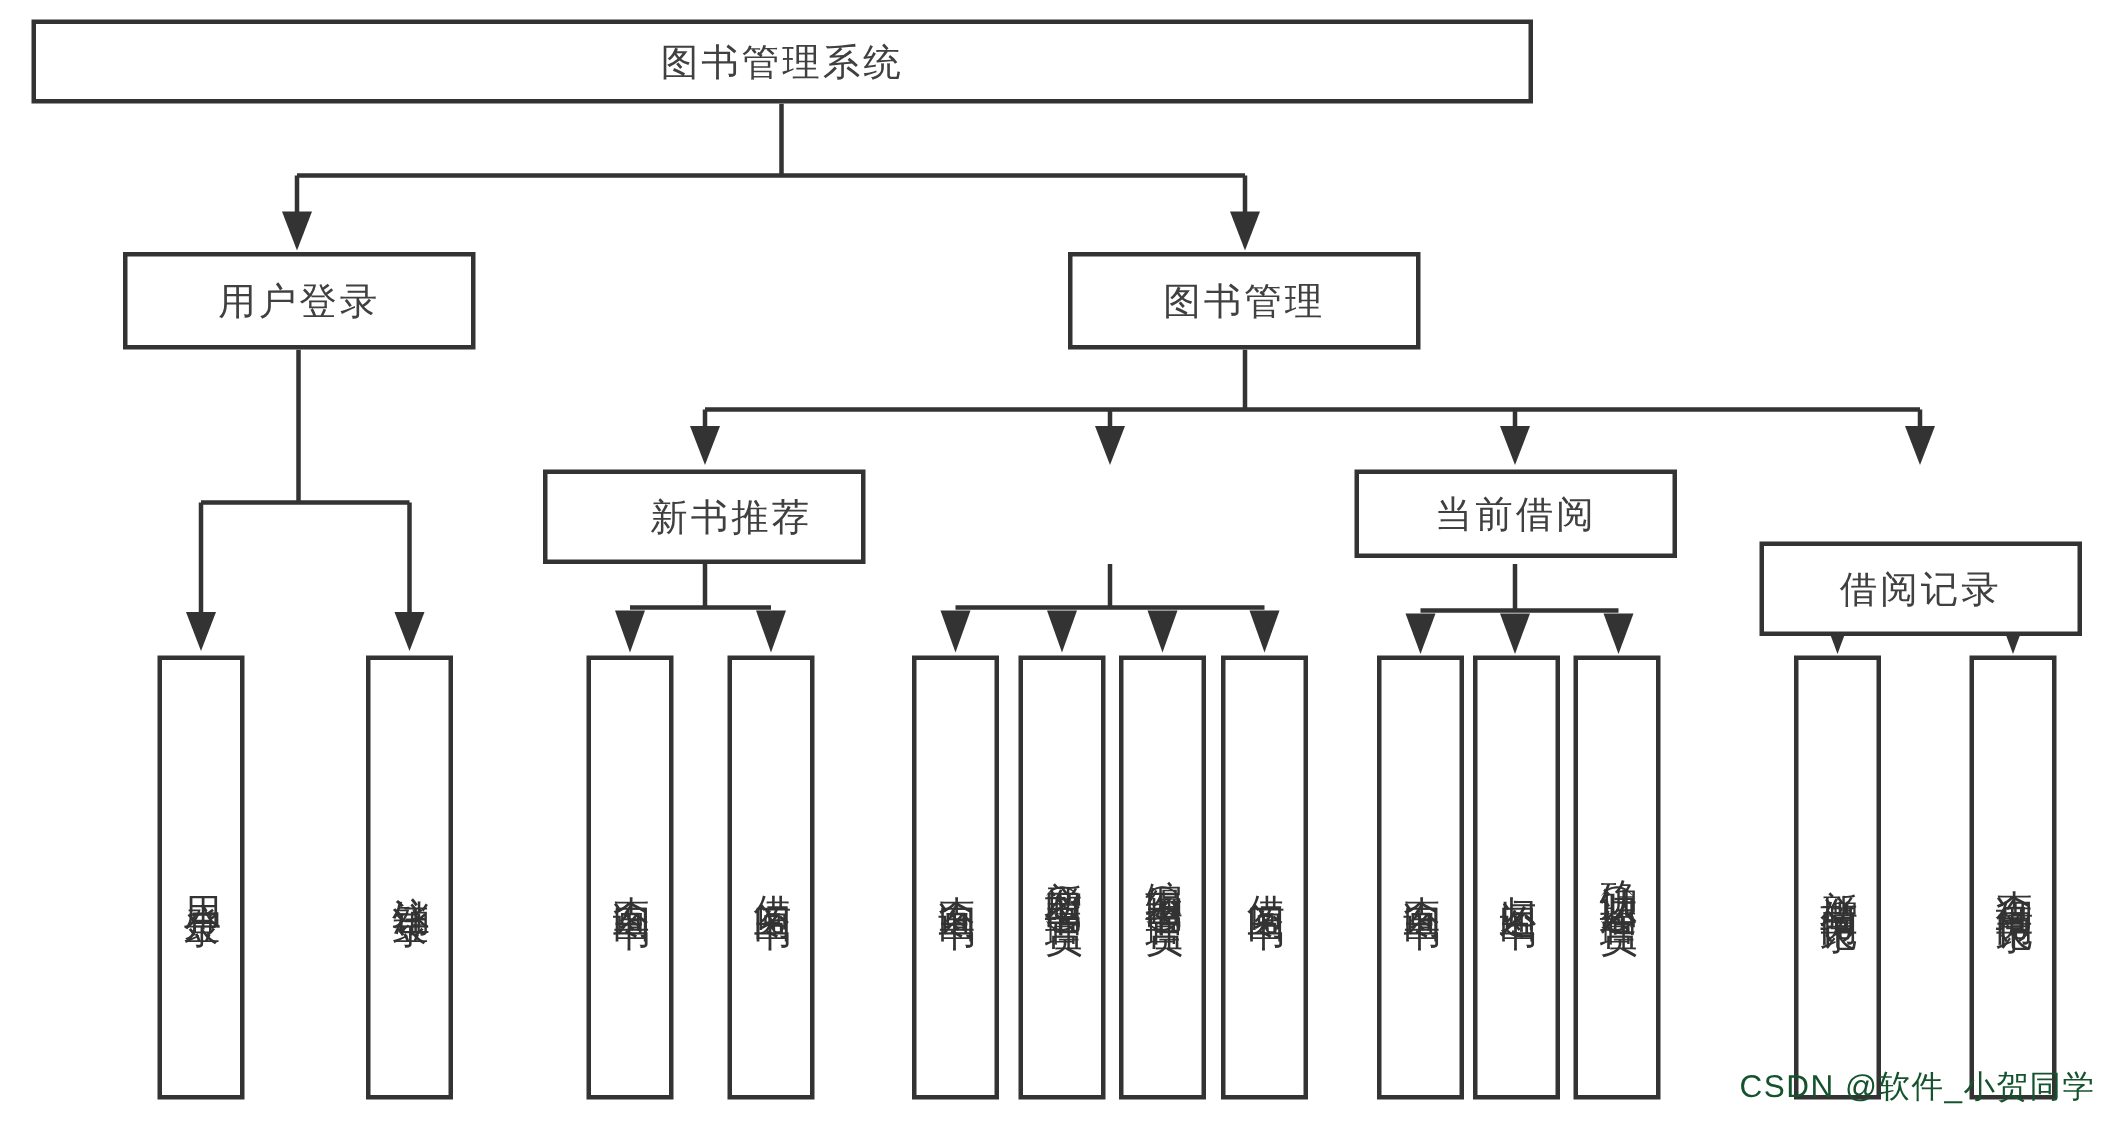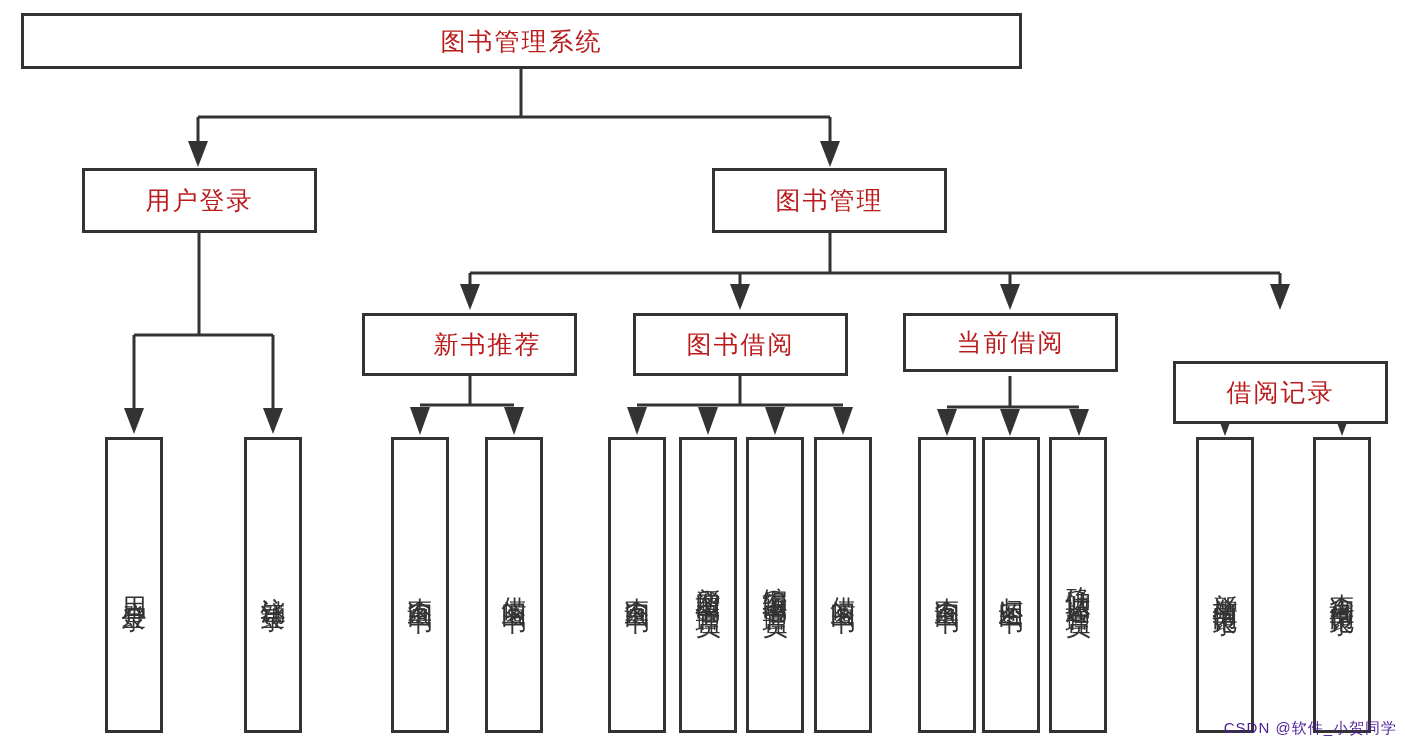--- a/index.html
+++ b/index.html
@@ -40,43 +40,43 @@
     border: 3px solid #333333;
     background: #ffffff;
     display: flex;
     align-items: center;
     justify-content: center;
     z-index: 2;
   }
   .hbox span {
     font-size: 25px;
     letter-spacing: 2px;
-    color: #b91c1c;
+    color: #404040;
     white-space: nowrap;
   }
   .vbox {
     top: 437px;
     width: 58px;
     height: 296px;
   }
   .vbox span {
     writing-mode: vertical-rl;
     text-orientation: mixed;
     font-size: 25px;
     letter-spacing: 4px;
     color: #333333;
     line-height: 1;
   }
   .watermark {
     position: absolute;
     right: 8px;
     bottom: 9px;
-    font-size: 15px;
+    font-size: 21px;
     letter-spacing: 1px;
-    color: #4c1d95;
+    color: #14532d;
     z-index: 5;
     white-space: nowrap;
   }
 </style>
 </head>
 <body>
 
 <div id="stage">
 
   <svg class="connectors" width="1405" height="747" viewBox="0 0 1405 747">
@@ -136,23 +136,20 @@
   <div class="box hbox" style="left:82px; top:168px; width:235px; height:65px;">
     <span>用户登录</span>
   </div>
   <div class="box hbox" style="left:712px; top:168px; width:235px; height:65px;text-align:right;">
     <span>图书管理</span>
   </div>
 
   <div class="box hbox" style="left:362px; top:313px; width:215px; height:63px;padding-left:36px;">
     <span>新书推荐</span>
   </div>
-  <div class="box hbox" style="left:633px; top:313px; width:215px; height:63px;">
-    <span>图书借阅</span>
-  </div>
   <div class="box hbox" style="left:903px; top:313px; width:215px; height:59px;">
     <span>当前借阅</span>
   </div>
   <div class="box hbox" style="left:1173px; top:313px; width:215px; height:63px;margin-top:48px;">
     <span>借阅记录</span>
   </div>
 
   <div class="box vbox" style="left:105px;">
     <span>用户登录</span>
   </div>

